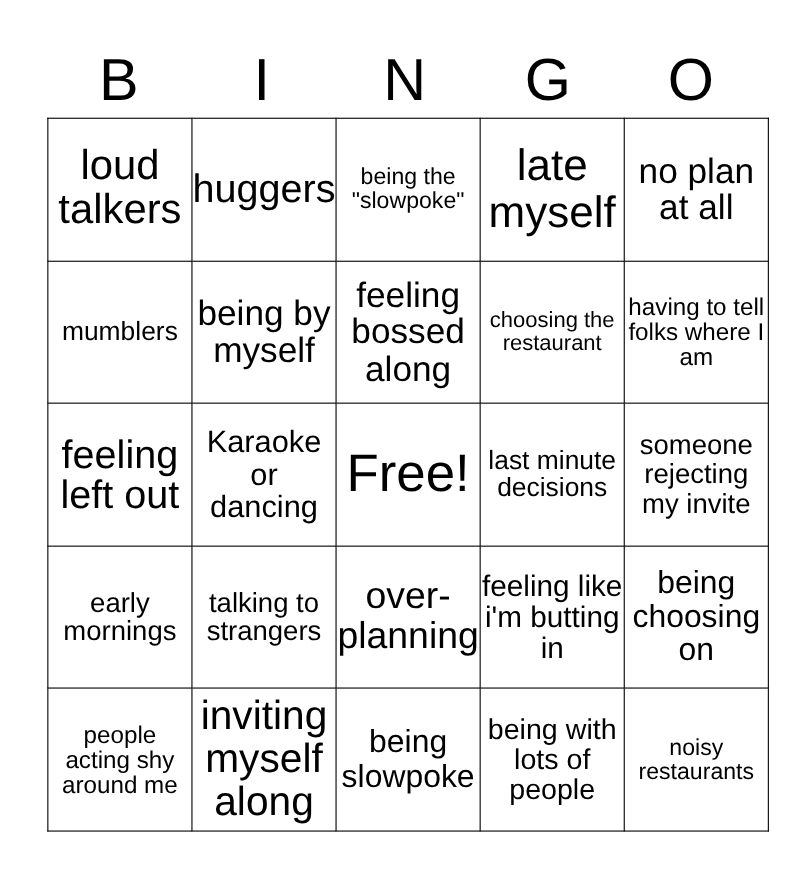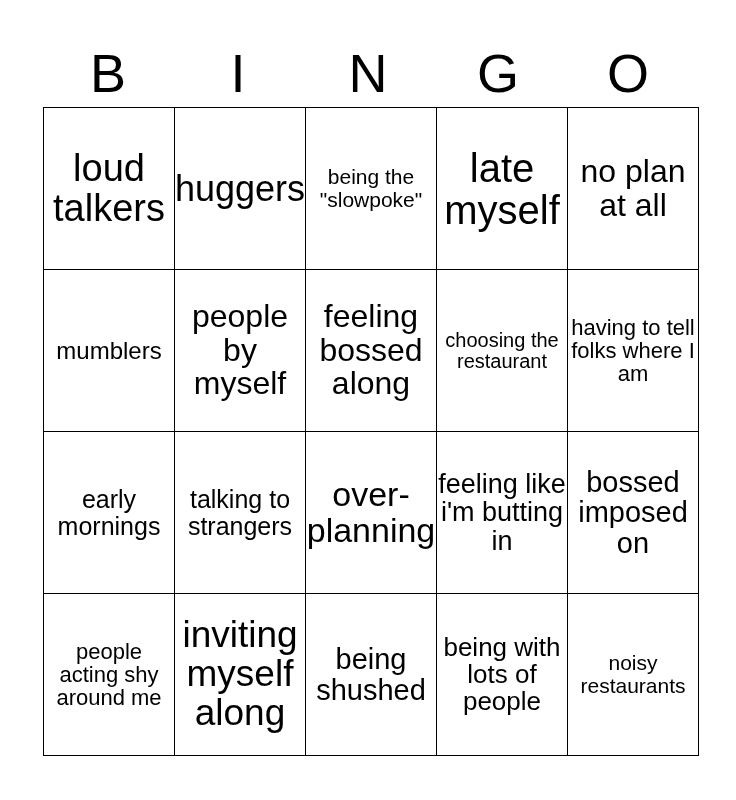--- a/index.html
+++ b/index.html
@@ -38,58 +38,75 @@
         </td>
         <td>
           <span class="cell-text" style="font-size: 32px;">no plan at all</span>
         </td>
       </tr>
       <tr>
         <td>
           <span class="cell-text" style="font-size: 24px;">mumblers</span>
         </td>
         <td>
-          <span class="cell-text" style="font-size: 32px;">people by myself</span>
+          <span class="cell-text" style="font-size: 32px;">being by myself</span>
         </td>
         <td>
           <span class="cell-text" style="font-size: 32px;">feeling bossed along</span>
         </td>
         <td>
           <span class="cell-text" style="font-size: 20px;">choosing the restaurant</span>
         </td>
         <td>
           <span class="cell-text" style="font-size: 22px;">having to tell folks where I am</span>
+        </td>
+      </tr>
+      <tr>
+        <td>
+          <span class="cell-text" style="font-size: 36px;">feeling left out</span>
+        </td>
+        <td>
+          <span class="cell-text" style="font-size: 28px;">Karaoke or dancing</span>
+        </td>
+        <td>
+          <span class="cell-text" style="font-size: 48px;">Free!</span>
+        </td>
+        <td>
+          <span class="cell-text" style="font-size: 24px;">last minute decisions</span>
+        </td>
+        <td>
+          <span class="cell-text" style="font-size: 25px;">someone rejecting my invite</span>
         </td>
       </tr>
       <tr>
         <td>
           <span class="cell-text" style="font-size: 25px;">early mornings</span>
         </td>
         <td>
           <span class="cell-text" style="font-size: 25px;">talking to strangers</span>
         </td>
         <td>
           <span class="cell-text" style="font-size: 34px;">over-planning</span>
         </td>
         <td>
           <span class="cell-text" style="font-size: 27px;">feeling like i'm butting in</span>
         </td>
         <td>
-          <span class="cell-text" style="font-size: 29px;">bossed imposed on</span>
+          <span class="cell-text" style="font-size: 29px;">being choosing on</span>
         </td>
       </tr>
       <tr>
         <td>
           <span class="cell-text" style="font-size: 22px;">people acting shy around me</span>
         </td>
         <td>
           <span class="cell-text" style="font-size: 37px;">inviting myself along</span>
         </td>
         <td>
-          <span class="cell-text" style="font-size: 29px;">being shushed</span>
+          <span class="cell-text" style="font-size: 29px;">being slowpoke</span>
         </td>
         <td>
           <span class="cell-text" style="font-size: 26px;">being with lots of people</span>
         </td>
         <td>
           <span class="cell-text" style="font-size: 21px;">noisy restaurants</span>
         </td>
       </tr>
     </tbody>
 </table>

